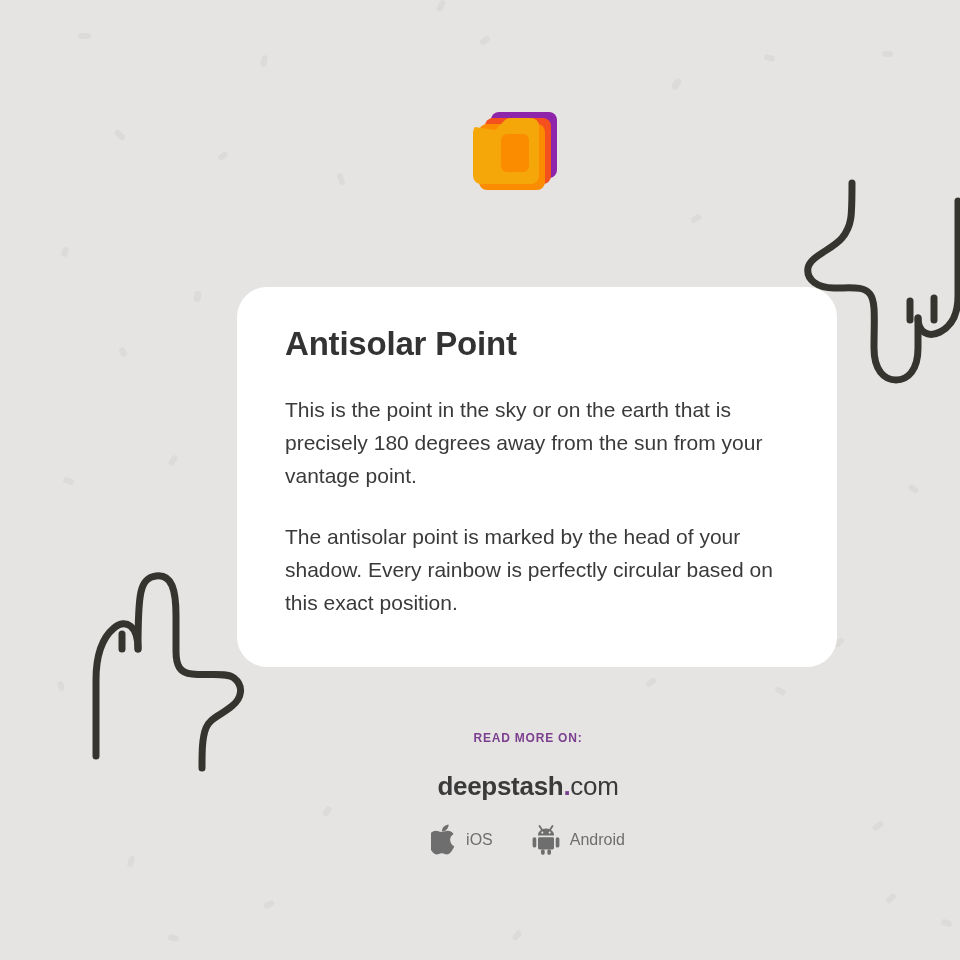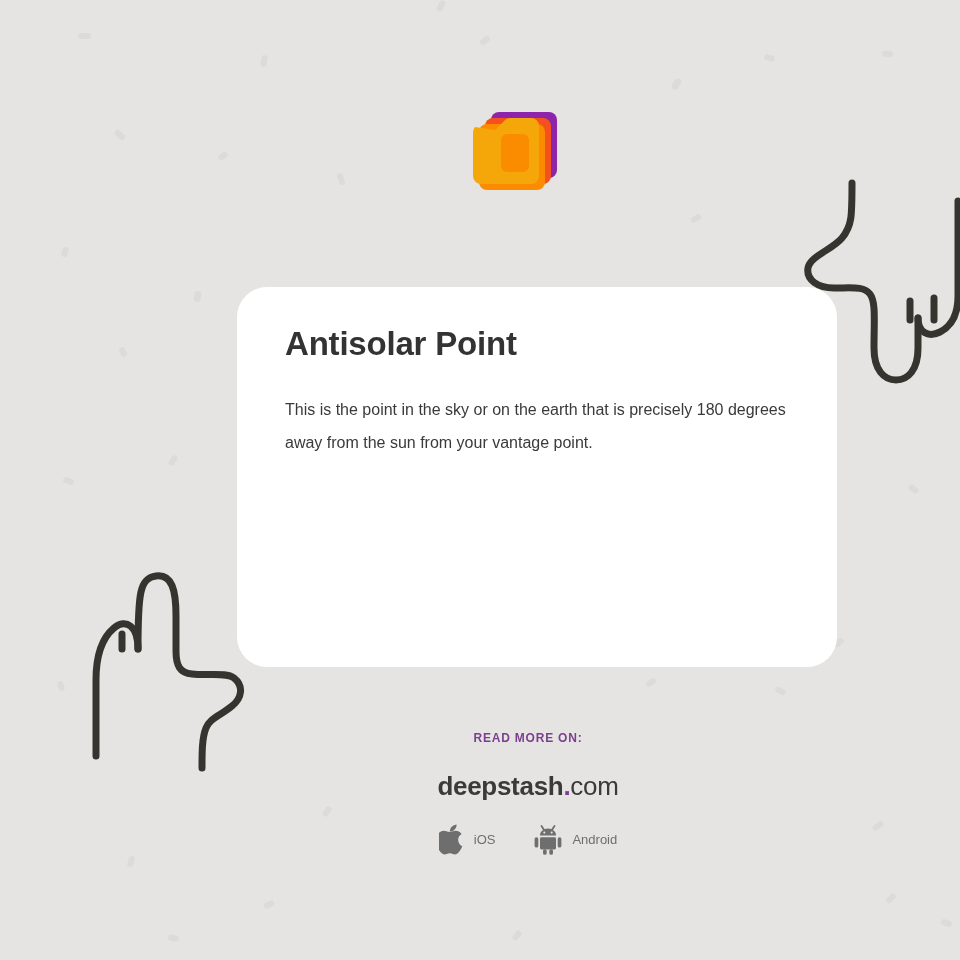--- a/index.html
+++ b/index.html
@@ -71,21 +71,21 @@
   }
   #card-title {
     font-size: 33px;
     font-weight: bold;
     color: #333333;
     letter-spacing: -0.2px;
     margin: 0 0 30px 0;
     line-height: 1.15;
   }
   .card-para {
-    font-size: 16px;
+    font-size: 21px;
     line-height: 33px;
     color: #3a3a3a;
     margin: 0 0 28px 0;
     max-width: 520px;
   }
   .card-para:last-child { margin-bottom: 0; }
 
   
   #footer {
     position: absolute;
@@ -121,21 +121,21 @@
     justify-content: center;
     align-items: center;
     gap: 38px;
   }
   .badge {
     display: flex;
     align-items: center;
     gap: 9px;
   }
   .badge-label {
-    font-size: 13px;
+    font-size: 16px;
     color: #6e6e6e;
   }
 </style>
 </head>
 <body style="background: rgb(229, 228, 226);">
 
 <div id="stage">
 
   <div id="speckles">
       <div class="speck" style="left: 30px; top: 33px; width: 13px; height: 6px; background: rgb(220, 219, 217); transform: rotate(0deg);"></div>
@@ -200,20 +200,21 @@
     <svg width="195" height="225" viewBox="0 0 195 225" fill="none" stroke="#35342f" stroke-width="7" stroke-linecap="round" stroke-linejoin="round">
       <path d="M72,93 C72,36 74,22 90,20 C106,18 110,34 110,60 L110,95 C110,110 114,117 126,118 C142,120 160,116 168,122 C178,130 176,142 166,150 C154,160 144,162 140,172 C136,182 136,196 136,212"></path>
       <path d="M72,93 C72,70 60,62 48,72 C36,82 30,100 30,124 L30,200"></path>
       <path d="M56,93 L56,78"></path>
     </svg>
   </div>
 
   <div id="card">
     <h1 id="card-title">Antisolar Point</h1>
     <p class="card-para">This is the point in the sky or on the earth that is precisely 180 degrees away from the sun from your vantage point.</p>
+    <p class="card-para">The antisolar point is marked by the head of your shadow. Every rainbow is perfectly circular based on this exact position.</p>
   </div>
 
   <div id="footer">
     <p id="read-more-on">READ MORE ON:</p>
 
     <div id="brand">
       <span id="brand-name">deepstash</span><span id="brand-dot">.</span><span id="brand-tld">com</span>
     </div>
 
     <div id="app-badges">

